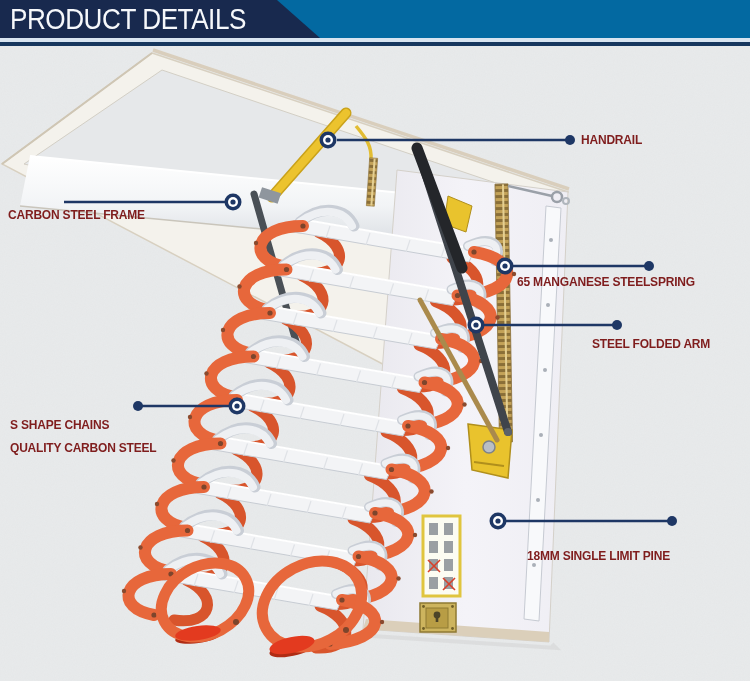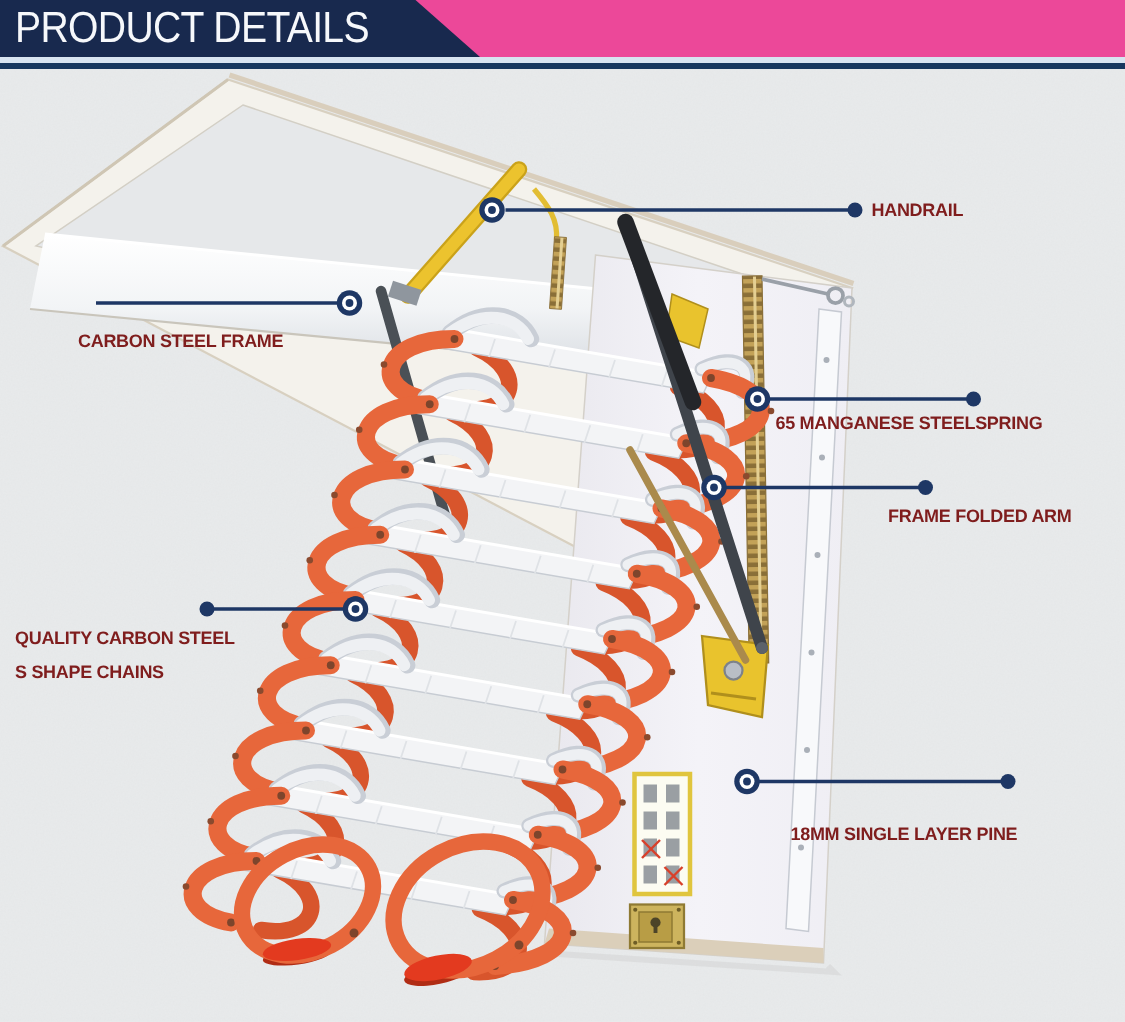--- a/index.html
+++ b/index.html
@@ -1,20 +1,20 @@
 <!DOCTYPE html>
 <html><head>
 <meta charset="utf-8">
 <style>
   html,body{margin:0;padding:0;}
   body{width:750px;height:681px;position:relative;overflow:hidden;
        font-family:"Liberation Sans",sans-serif;background:#e9ebec;}
   #stage{position:absolute;inset:0;}
   
-  .hdr{position:absolute;left:0;top:0;width:750px;height:38px;background:#ec4899;z-index:5;}
+  .hdr{position:absolute;left:0;top:0;width:750px;height:38px;background:#0369a1;z-index:5;}
   .hdr-dark{position:absolute;left:0;top:0;width:330px;height:38px;background:#18294e;
             clip-path:polygon(0 0,277px 0,320px 38px,0 38px);}
   .hdr-title{position:absolute;left:10px;top:3px;color:#f6f8fb;font-size:29px;font-weight:500;
              letter-spacing:-0.5px;transform:scaleX(.9);transform-origin:left center;white-space:nowrap;}
   .hdr-line-light{position:absolute;left:0;top:38px;width:750px;height:3.5px;background:#d8e4f0;z-index:5;}
   .hdr-line-navy{position:absolute;left:0;top:41.5px;width:750px;height:4.5px;background:#17375e;z-index:5;}
   
   .lbl{position:absolute;color:#7f1d1d;font-size:12px;font-weight:600;letter-spacing:-0.2px;
        line-height:21px;white-space:nowrap;z-index:6;}
   svg{position:absolute;left:0;top:0;z-index:1;}
@@ -222,24 +222,24 @@
 </svg>
 
   <div class="hdr">
     <div class="hdr-dark"></div>
     <div class="hdr-title">PRODUCT DETAILS</div>
   </div>
   <div class="hdr-line-light"></div>
   <div class="hdr-line-navy"></div>
 
   <div class="lbl" style="left:581px;top:130px;">HANDRAIL</div>
-  <div class="lbl" style="left:8px;top:217px;margin-left:44px;">CARBON STEEL FRAME</div>
+  <div class="lbl" style="left:8px;top:205px;">CARBON STEEL FRAME</div>
   <div class="lbl" style="left:517px;top:272px;">65 MANGANESE STEELSPRING</div>
-  <div class="lbl" style="left:592px;top:334px;">FRAME FOLDED ARM</div>
+  <div class="lbl" style="left:592px;top:334px;">STEEL FOLDED ARM</div>
   <div class="lbl" style="left:10px;top:414px;line-height:23px;">
+    <div>S SHAPE CHAINS</div>
     <div>QUALITY CARBON STEEL</div>
-    <div>S SHAPE CHAINS</div>
   </div>
   <div class="lbl" style="left:527px;top:546px;">
-    <div>18MM SINGLE LAYER PINE</div>
+    <div>18MM SINGLE LIMIT PINE</div>
   </div>
 
 </div>
 
 </body></html>

